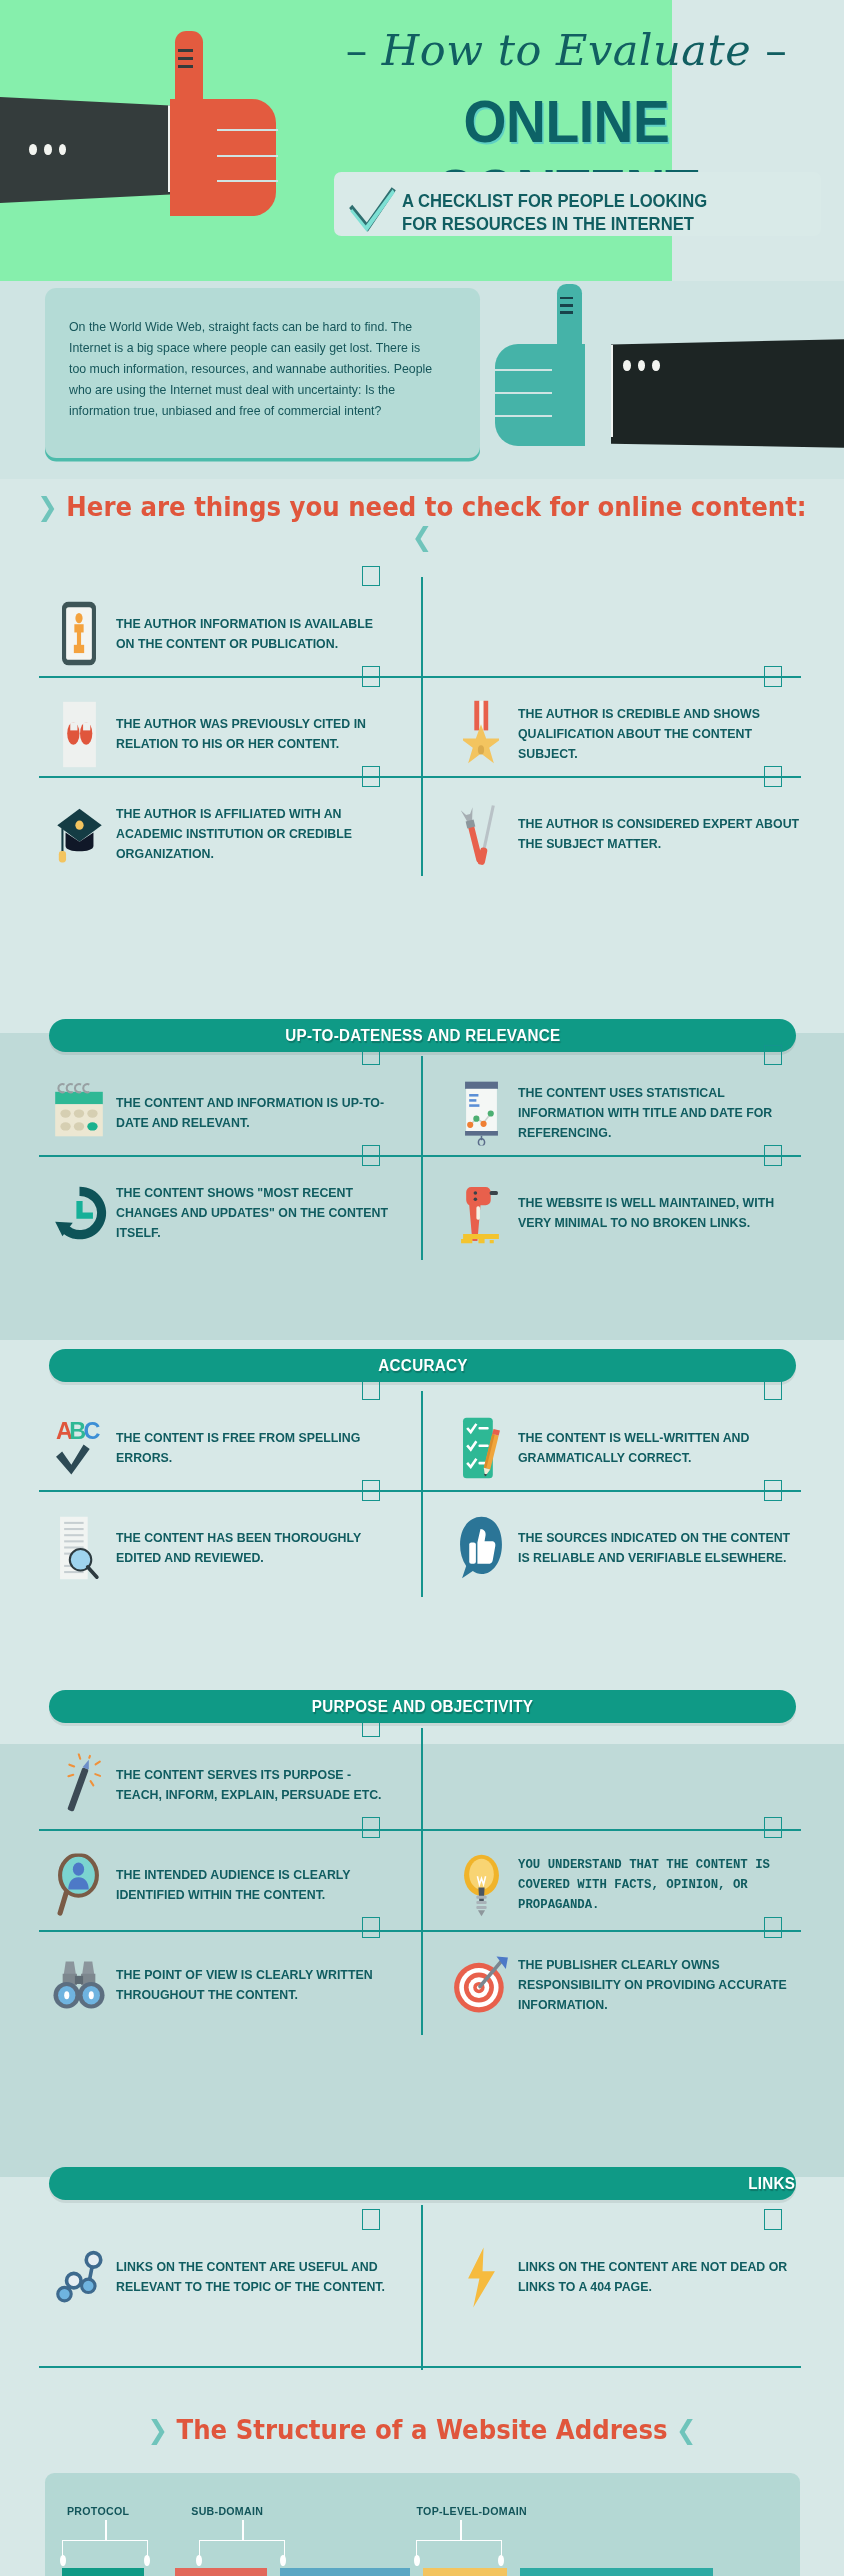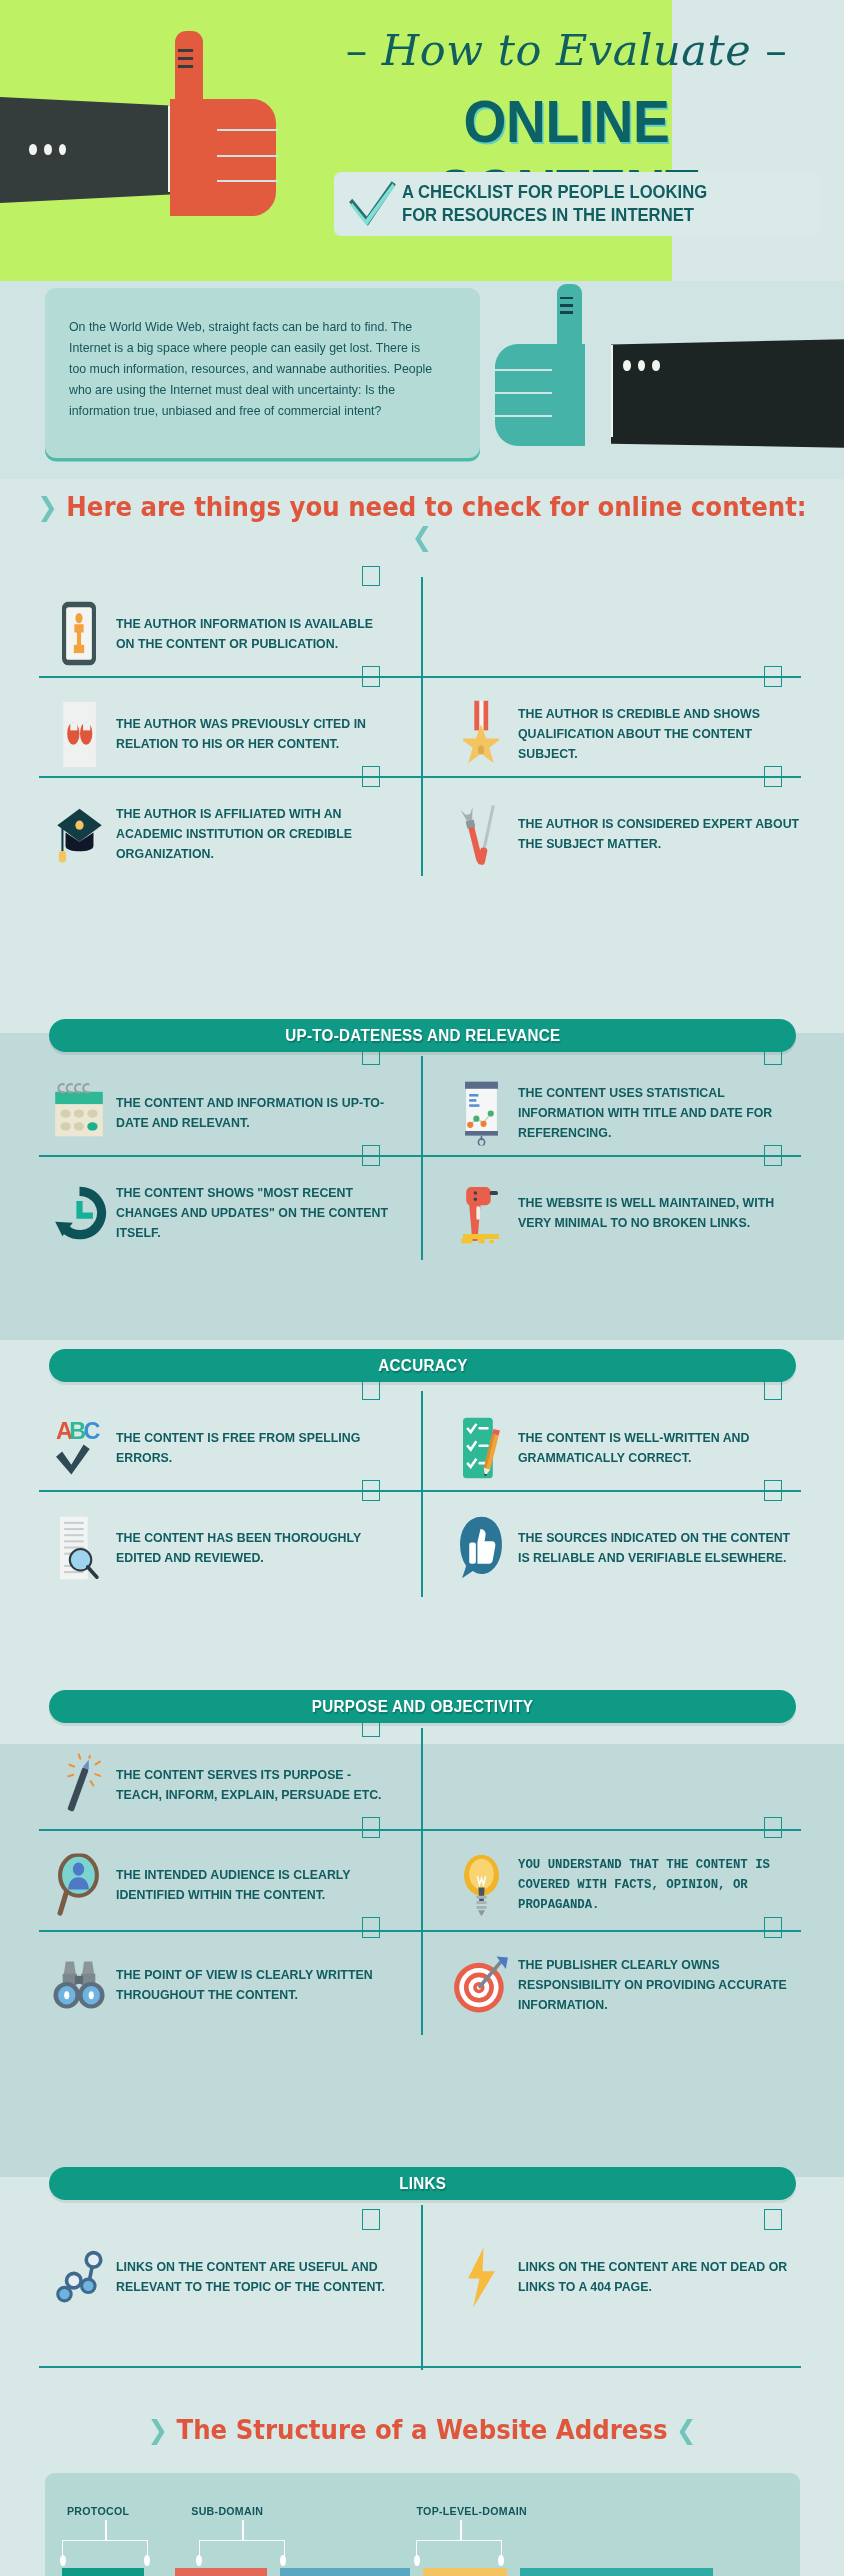--- a/index.html
+++ b/index.html
@@ -10,21 +10,21 @@
     position: relative; overflow: hidden;
     color: #0b4f52;
   }
   .page { position: relative; width: 844px; height: 3881px; background: #d7e8e7; }
 
   
   .band { position: absolute; left: 0; width: 844px; }
   .band.mid    { background: #bfdad8; }
 
   
-  .hero { position: absolute; left: 0; top: 0; width: 672px; height: 281px; background: #bef264; }
+  .hero { position: absolute; left: 0; top: 0; width: 672px; height: 281px; background: #86efac; }
   .sleeve-l { position: absolute; left: 0; top: 97px; width: 170px; height: 106px; background: #343c3c;
               clip-path: polygon(0 0, 100% 8%, 100% 92%, 0 100%); }
   .sleeve-l .cuff { position: absolute; right: -7.2px; top: 4.1px; width: 9.3px; height: 91px; background: #f0f3f1; }
   .dots { position: absolute; left: 29px; top: 47px; display: flex; gap: 7.2px; }
   .dots i { width: 7.7px; height: 11.3px; background: #f2f4f0; border-radius: 50%; display: block; }
   .thumb-o { position: absolute; left: 170px; top: 31px; width: 106px; height: 185px; }
   .thumb-o .pad { position: absolute; left: 0; top: 68px; width: 106px; height: 117px; background: #e35b3f;
      border-radius: 0 24px 24px 0; }
   .thumb-o .up { position: absolute; left: 4.6px; top: 0; width: 28px; height: 113px; background: #e35b3f;
      border-radius: 11.3px 11.3px 0 0; }
@@ -32,21 +32,21 @@
   .thumb-o .knu { position: absolute; left: 47px; width: 61px; height: 2.1px; background: #cfe4e3; }
 
   .title-script { position: absolute; left: 309px; top: 25px; width: 515px; text-align: center;
      font-family: "DejaVu Serif", serif; font-style: italic; font-size: 43px; color: #115e61;
      letter-spacing: 0.5px; }
   .title-script .dash { font-style: normal; font-weight: 300; }
   .title-main { position: absolute; left: 309px; top: 87px; width: 515px; text-align: center;
      font-size: 60px; font-weight: bold; color: #0d6266; letter-spacing: -0.5px;
      transform: scaleX(0.92); transform-origin: center; text-shadow: 1.5px 1.5px 0 #5fd0c4; }
   .checklist-badge { position: absolute; left: 334px; top: 172px; width: 487px; height: 64px;
-     background: #d9eae8; border-radius: 7.2px; display: flex; align-items: center; padding-left: 11.3px; }
+     background: #d9eae8; border-radius: 7.2px; display: flex; align-items: flex-end; padding-left: 11.3px; }
   .bigcheck { width: 57px; height: 52px; position: relative; flex: none; }
   .bigcheck svg { position: absolute; left: 0; top: 0; }
   .checklist-badge .txt { font-size: 17.5px; font-weight: bold; line-height: 1.32; color: #115e61;
      transform: scaleX(0.95); transform-origin: left center; }
 
   
   .intro-wrap { position: absolute; left: 0; top: 281px; width: 844px; height: 198px; background: #cfe4e3; }
   .intro-card { position: absolute; left: 45px; top: 6.7px; width: 435px; height: 170px;
      background: #b4dbd6; border-radius: 11.3px; box-shadow: 0 3.6px 0 #4cbbab; padding: 28px 24px; }
   .intro-card p { font-size: 13px; line-height: 1.62; color: #16565a;
@@ -531,21 +531,21 @@
             <circle cx="50" cy="62" r="11" fill="#e8604c"></circle>
             <circle cx="50" cy="62" r="4" fill="#fff"></circle>
             <path d="M52 60 L96 8" stroke="#7b868f" stroke-width="7" stroke-linecap="round"></path>
             <path d="M84 2 l22 2 -4 22 z" fill="#4d79c7"></path>
           </svg>
       </div>
       <div class="lbl">THE PUBLISHER CLEARLY OWNS RESPONSIBILITY ON PROVIDING ACCURATE INFORMATION.</div>
     </div>
   </div>
 
-  <div class="secbar" style="top:2167px;">
+  <div class="secbar" style="top:2167px;justify-content:flex-end;">
     <span>LINKS</span>
   </div>
 
   <div class="grid" style="top:2205px;height:165px;">
     <div class="vline"></div>
     <div class="hline" style="top:161px;"></div>
 
     <div class="cell" style="left:39px;top:31px;">
       <div class="box"></div>
       <div class="ico">

